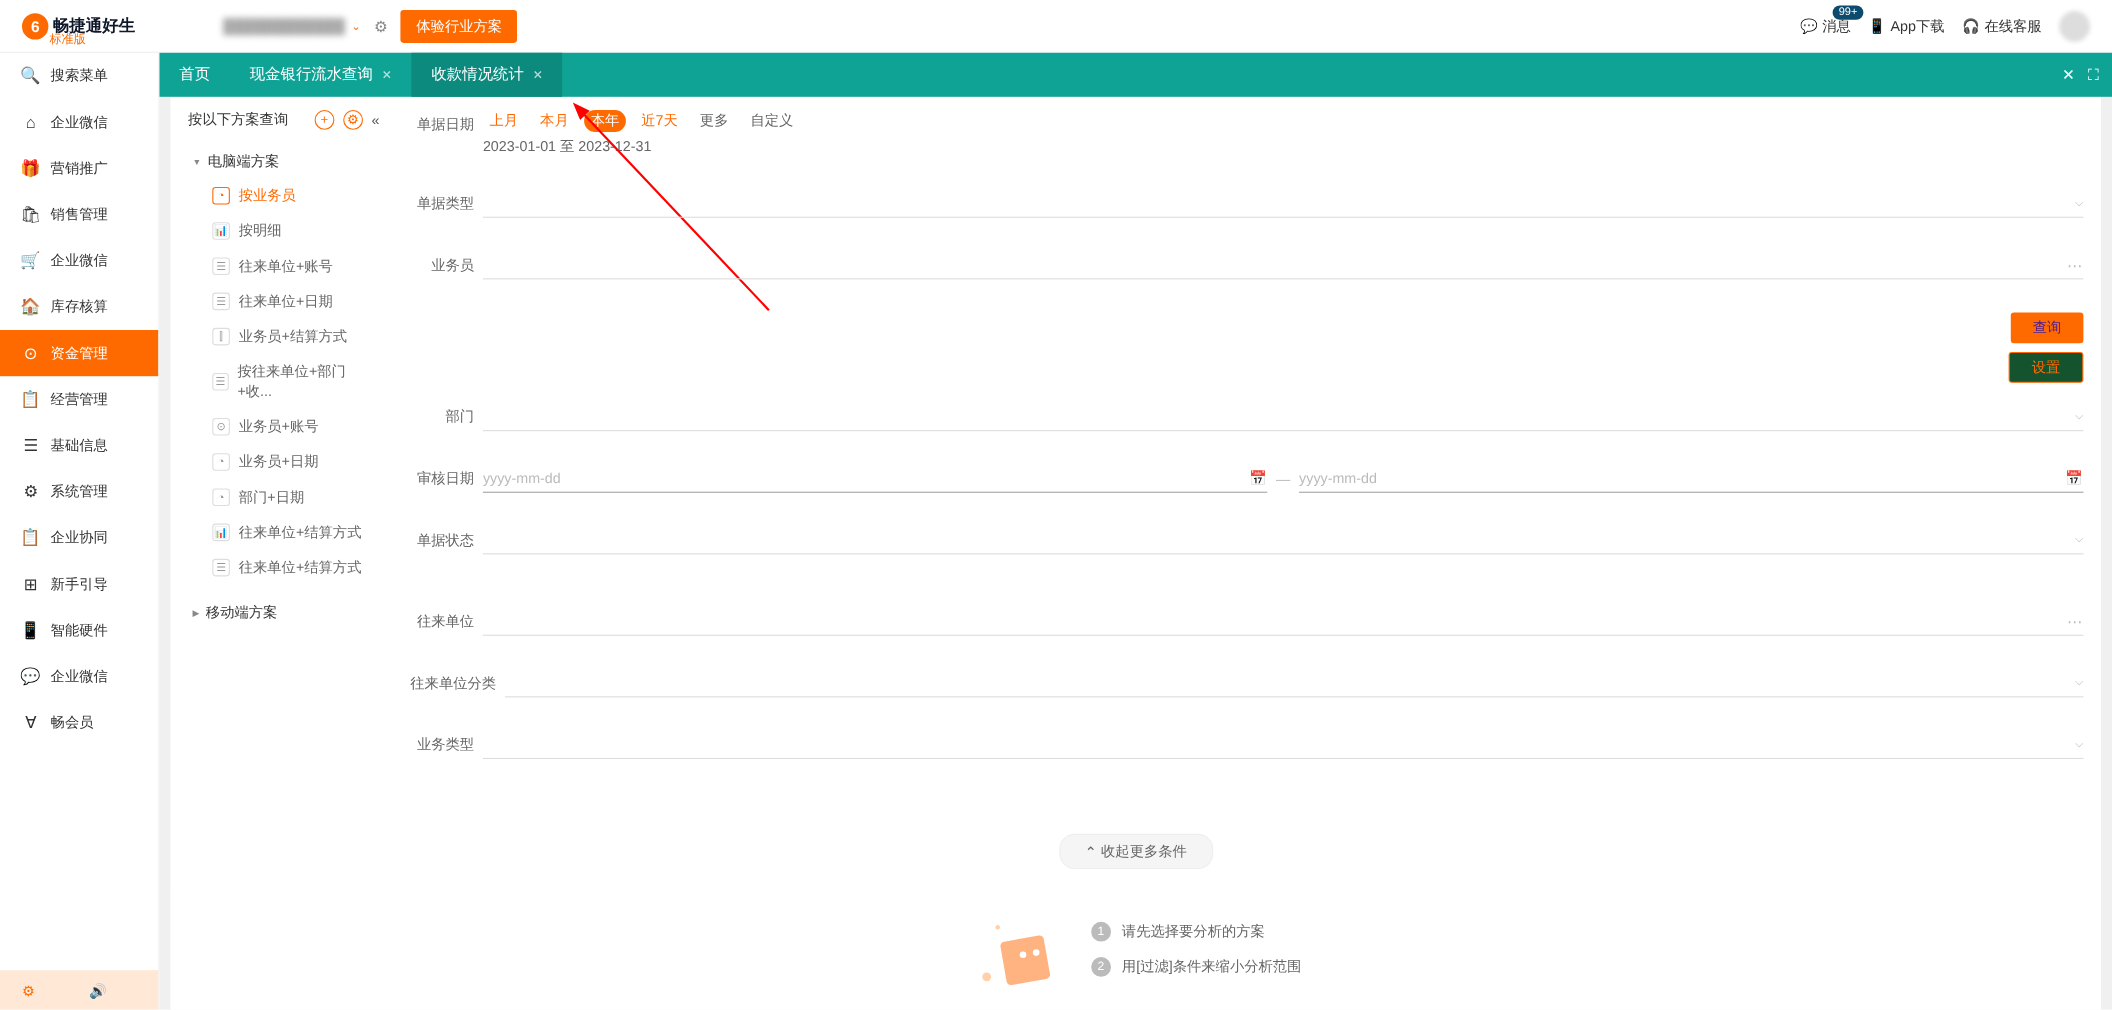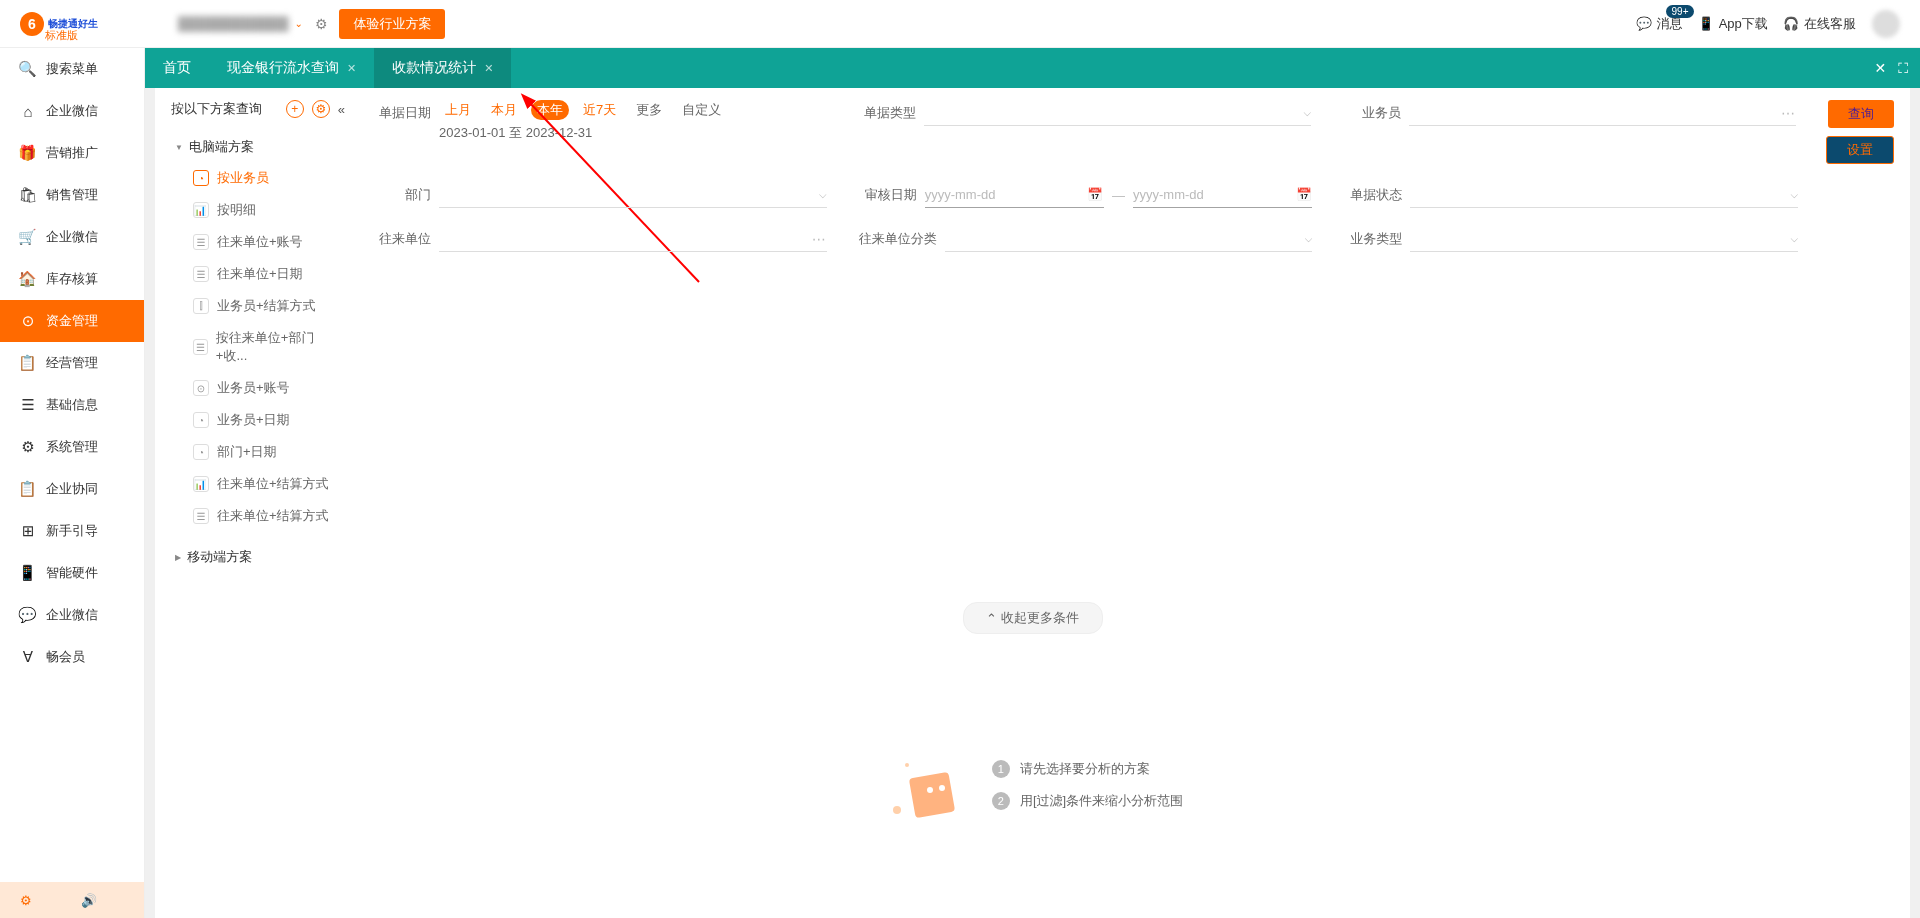--- a/index.html
+++ b/index.html
@@ -2,21 +2,21 @@
 <html><head>
   <meta charset="utf-8">
   <style>
     * { box-sizing: border-box; margin: 0; padding: 0; }
     body { font-family: -apple-system, "Microsoft YaHei", sans-serif; font-size: 13px; color: #333; background: #fff; overflow: hidden; }
     
     
     .top-header { height: 48px; background: #fff; display: flex; align-items: center; padding: 0 20px; border-bottom: 1px solid #eee; position: relative; }
     .logo { display: flex; align-items: center; gap: 4px; margin-right: 20px; }
     .logo-icon { width: 24px; height: 24px; background: #ff6a00; border-radius: 50%; display: flex; align-items: center; justify-content: center; color: #fff; font-weight: bold; font-size: 14px; }
-    .logo-text { color: #1d4ed8; font-weight: bold; font-size: 10px; }
+    .logo-text { color: #0f172a; font-weight: bold; font-size: 15px; }
     .logo-sub { position: absolute; top: 28px; left: 45px; color: #ff6a00; font-size: 11px; }
     .company { color: #aaa; margin-left: 60px; display: flex; align-items: center; gap: 6px; }
     .dropdown-icon { color: #ff6a00; font-size: 10px; }
     .gear { color: #888; font-size: 14px; cursor: pointer; margin: 0 12px; }
     .btn-primary { background: #ff6a00; color: #fff; border: none; padding: 6px 14px; border-radius: 3px; cursor: pointer; font-size: 13px; }
     .header-right { margin-left: auto; display: flex; align-items: center; gap: 16px; }
     .header-link { display: flex; align-items: center; gap: 4px; color: #333; cursor: pointer; position: relative; font-size: 13px; }
     .badge { position: absolute; top: -10px; right: -12px; background: #0c4a6e; color: #fff; border-radius: 10px; padding: 1px 6px; font-size: 10px; }
     .avatar { width: 28px; height: 28px; background: #ddd; border-radius: 50%; filter: blur(2px); }
     
@@ -63,39 +63,39 @@
     .scheme-group { margin-bottom: 10px; }
     .scheme-group-title { display: flex; align-items: center; gap: 6px; padding: 6px 10px; cursor: pointer; color: #333; font-size: 13px; }
     .tree-toggle { font-size: 8px; color: #888; }
     .scheme-item { display: flex; align-items: center; gap: 8px; padding: 7px 10px 7px 28px; cursor: pointer; color: #666; font-size: 13px; }
     .scheme-item.active { color: #ff6a00; }
     .scheme-item-icon { width: 16px; height: 16px; border-radius: 3px; display: flex; align-items: center; justify-content: center; font-size: 10px; color: #999; border: 1px solid #ddd; }
     .scheme-item.active .scheme-item-icon { color: #ff6a00; border-color: #ff6a00; }
     
     
     .filters { flex: 1; padding: 12px 16px; position: relative; }
-    .filter-row { display: flex; gap: 30px; margin-bottom: 18px; }
+    .filter-row { display: flex; gap: 30px; margin-bottom: 18px; flex-direction: column; }
     .filter-cell { display: flex; align-items: flex-start; gap: 8px; flex: 1; }
     .filter-label { width: 60px; text-align: right; color: #666; font-size: 13px; padding-top: 4px; flex-shrink: 0; }
     .filter-control { flex: 1; }
     .date-tabs { display: flex; gap: 8px; align-items: center; margin-bottom: 4px; }
     .date-tab { color: #ff6a00; cursor: pointer; font-size: 13px; padding: 1px 6px; }
     .date-tab.selected { background: #ff6a00; color: #fff; border-radius: 10px; }
     .date-tab.gray { color: #666; }
     .date-range { color: #666; font-size: 13px; }
     .select-box { border-bottom: 1px solid #ddd; height: 26px; display: flex; align-items: center; color: #bbb; font-size: 13px; position: relative; }
     .select-arrow { position: absolute; right: 0; color: #bbb; font-size: 10px; }
     .select-dots { position: absolute; right: 0; color: #bbb; font-size: 14px; letter-spacing: 1px; }
     .date-inputs { display: flex; align-items: center; gap: 8px; }
     .date-input { border-bottom: 1px solid #a3a3a3; height: 26px; flex: 1; display: flex; align-items: center; color: #bbb; font-size: 13px; position: relative; }
     .date-sep { color: #bbb; }
     .cal-icon { position: absolute; right: 0; color: #ff8c42; font-size: 13px; }
     .search-btns { display: flex; flex-direction: column; gap: 8px; align-items: flex-end; }
     .btn-search { background: #ff6a00; color: #4c1d95; border: none; padding: 5px 20px; border-radius: 3px; cursor: pointer; font-size: 13px; }
-    .btn-settings { background: #0c4a6e; color: #ff6a00; border: 1px solid #ff6a00; padding: 4px 20px; border-radius: 3px; cursor: pointer; font-size: 13px; }
+    .btn-settings { background: #14532d; color: #ff6a00; border: 1px solid #ff6a00; padding: 4px 20px; border-radius: 3px; cursor: pointer; font-size: 13px; }
     
     
     .arrow { position: absolute; top: 4px; left: 164px; pointer-events: none; }
     
     
     .collapse-bar { background: #f5f5f5; text-align: center; padding: 6px; cursor: pointer; color: #666; font-size: 13px; display: flex; align-items: center; justify-content: center; gap: 4px; border: 1px solid #eee; border-radius: 14px; width: 140px; margin: 8px auto; }
     
     
     .empty-state { flex: 1; display: flex; align-items: center; justify-content: center; background: #fff; margin-top: 10px; }
     .empty-content { display: flex; align-items: center; gap: 20px; }

